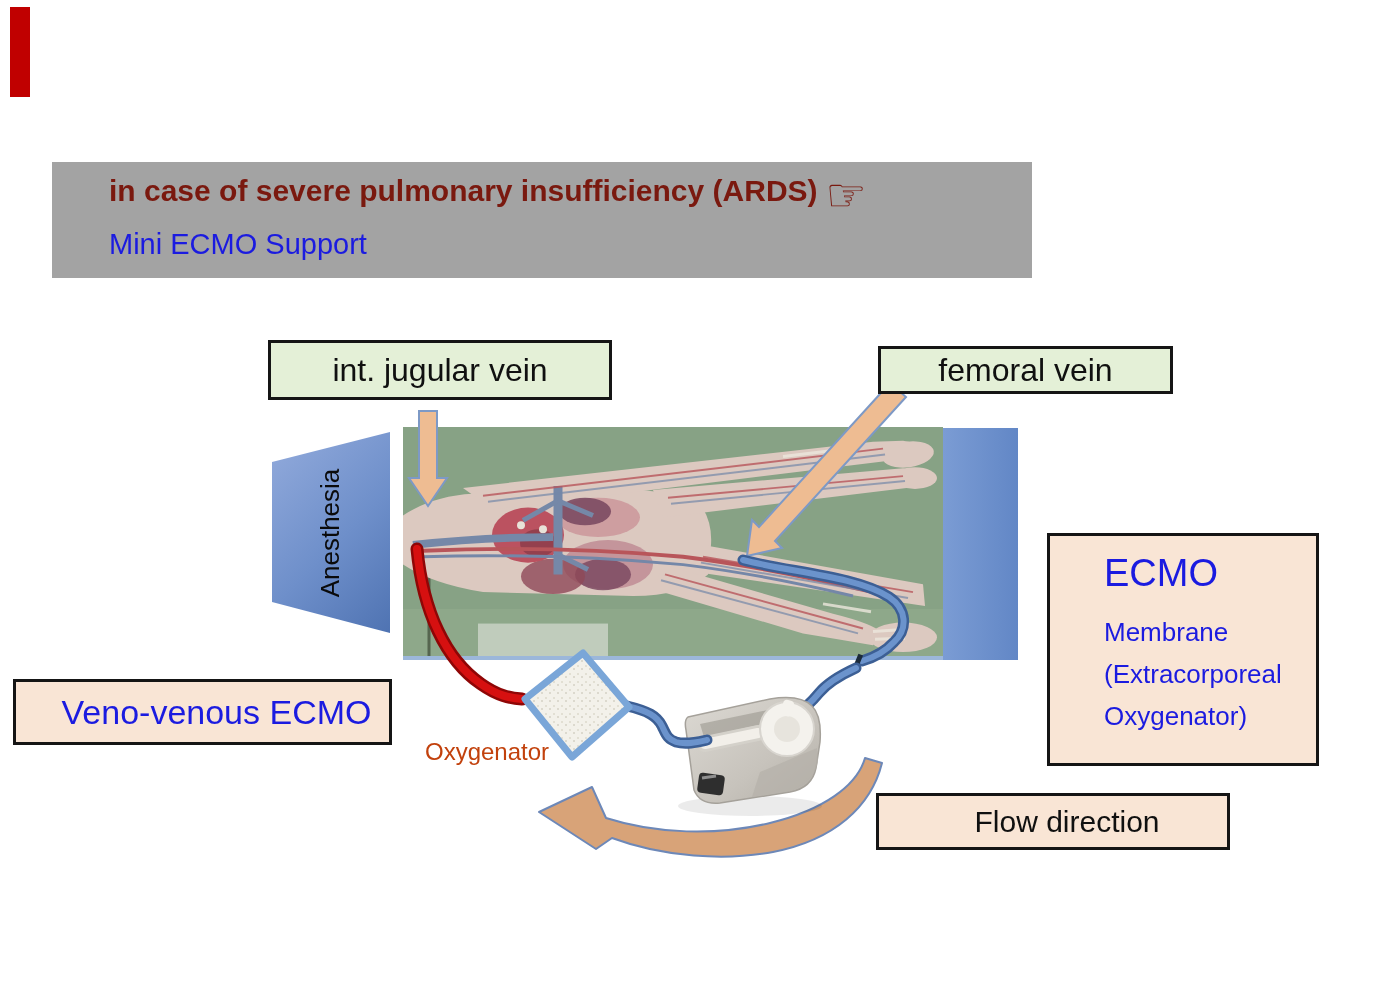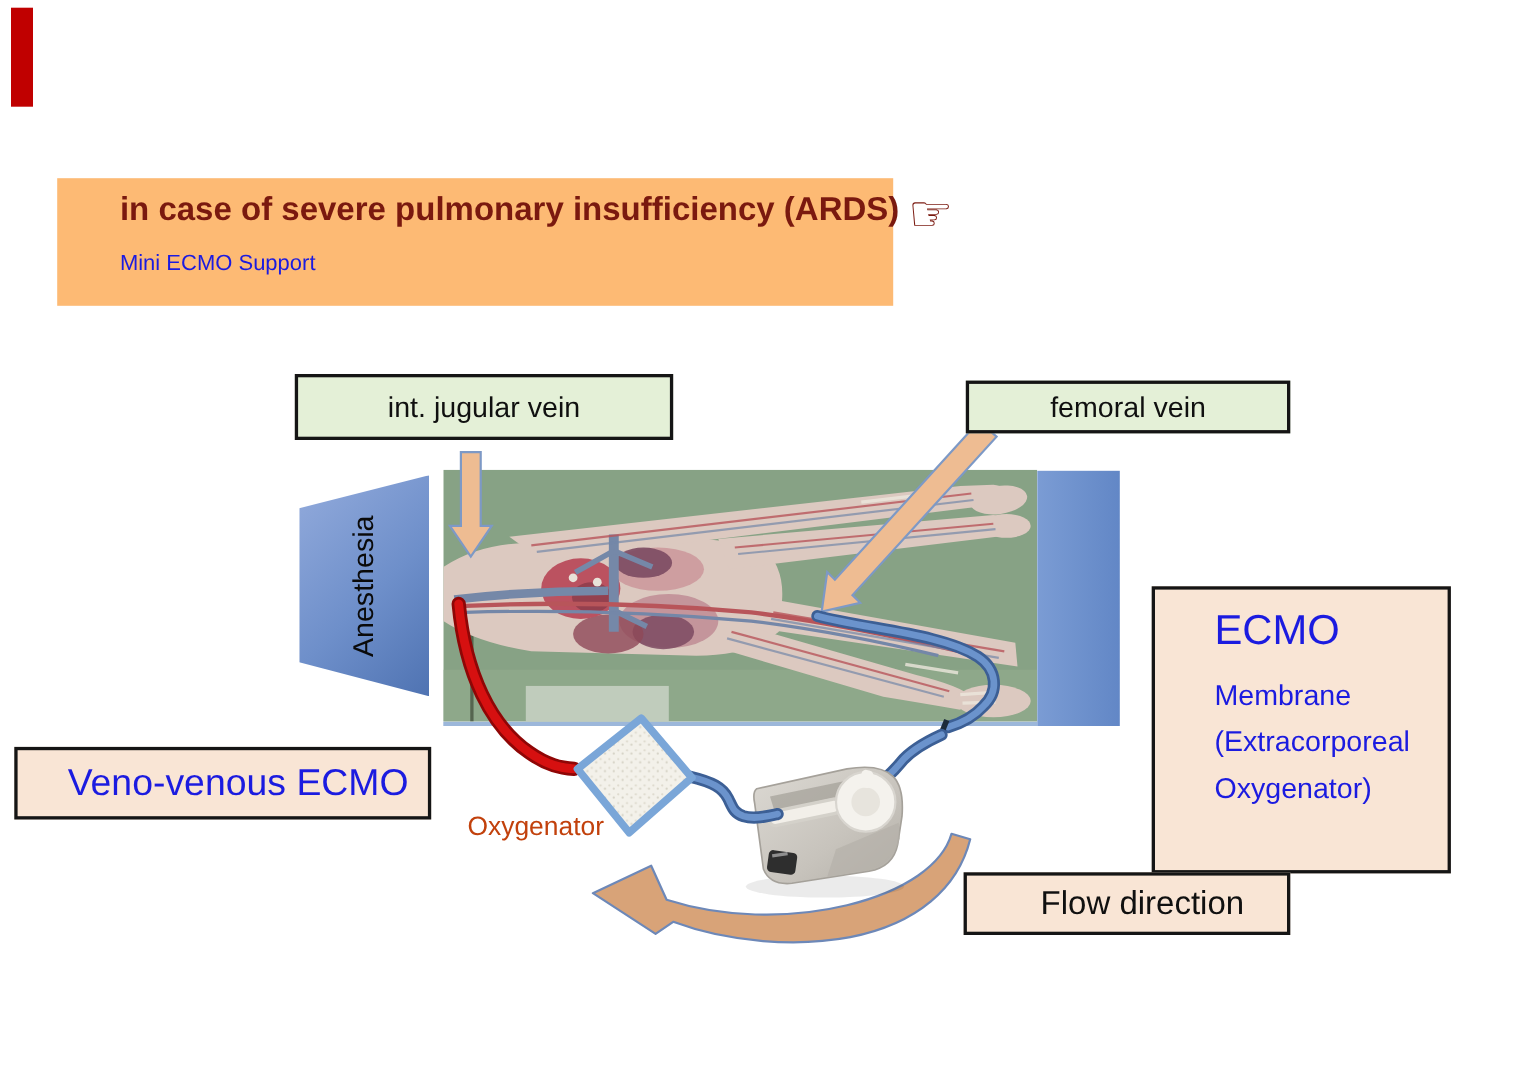--- a/index.html
+++ b/index.html
@@ -1,31 +1,31 @@
 <!DOCTYPE html>
 <html><head>
 <meta charset="utf-8">
 <style>
   html,body{margin:0;padding:0;background:#ffffff;}
   .slide{position:relative;width:1400px;height:990px;background:#ffffff;overflow:hidden;
          font-family:"Liberation Sans",sans-serif;}
   .abs{position:absolute;}
   .accent-bar{left:10px;top:7px;width:20px;height:90px;background:#c00000;z-index:3;}
-  .header-box{left:52px;top:162px;width:760px;height:116px;background:#fdba74;z-index:3;}
+  .header-box{left:52px;top:162px;width:980px;height:116px;background:#a3a3a3;z-index:3;}
   .header-title{position:absolute;left:57px;top:12px;font-size:30px;font-weight:bold;color:#7a190f;white-space:nowrap;}
   .hand{font-weight:normal;font-size:46px;vertical-align:-10px;margin-left:8px;line-height:0;}
-  .header-subtitle{position:absolute;left:57px;top:66px;font-size:20px;color:#1b1be0;white-space:nowrap;}
+  .header-subtitle{position:absolute;left:57px;top:66px;font-size:29px;color:#1b1be0;white-space:nowrap;}
   .callout{display:flex;align-items:center;justify-content:center;z-index:3;box-sizing:border-box;}
-  .green-box{background:#e4f0d7;border:3px solid #151515;color:#101010;font-size:26px;}
+  .green-box{background:#e4f0d7;border:3px solid #151515;color:#101010;font-size:32px;}
   .peach-box{background:#f9e5d5;border:3px solid #151515;padding-left:28px;}
   .box-jugular{left:268px;top:340px;width:344px;height:60px;}
   .box-femoral{left:878px;top:346px;width:295px;height:48px;text-align:center;}
   .box-veno{left:13px;top:679px;width:379px;height:66px;color:#1b1be0;font-size:34px;}
-  .box-flow{left:876px;top:793px;width:297px;height:57px;color:#101010;font-size:30px;}
-  .box-ecmo{left:1047px;top:533px;width:272px;height:261px;z-index:3;box-sizing:border-box;
+  .box-flow{left:876px;top:793px;width:354px;height:57px;color:#101010;font-size:30px;}
+  .box-ecmo{left:1047px;top:533px;width:272px;height:233px;z-index:3;box-sizing:border-box;
             padding:16px 6px 0 54px;color:#1b1be0;}
   .ecmo-title{font-size:38px;margin-bottom:16px;}
   .ecmo-line{font-size:26px;line-height:42px;}
   .photo{left:403px;top:427px;width:540px;height:229px;z-index:1;border-bottom:4px solid #9cb7da;}
   .blue-panel{left:943px;top:428px;width:75px;height:232px;z-index:1;
               background:linear-gradient(90deg,#7b9cd4,#6287c6);}
   .trapezoid{left:272px;top:432px;width:118px;height:201px;z-index:1;
              clip-path:polygon(0 14.9%,100% 0,100% 100%,0 84.6%);
              background:linear-gradient(135deg,#93abdc 0%,#6e8fca 55%,#4f73b2 100%);}
   .anesthesia-label{left:230px;top:518px;width:200px;height:30px;z-index:3;

